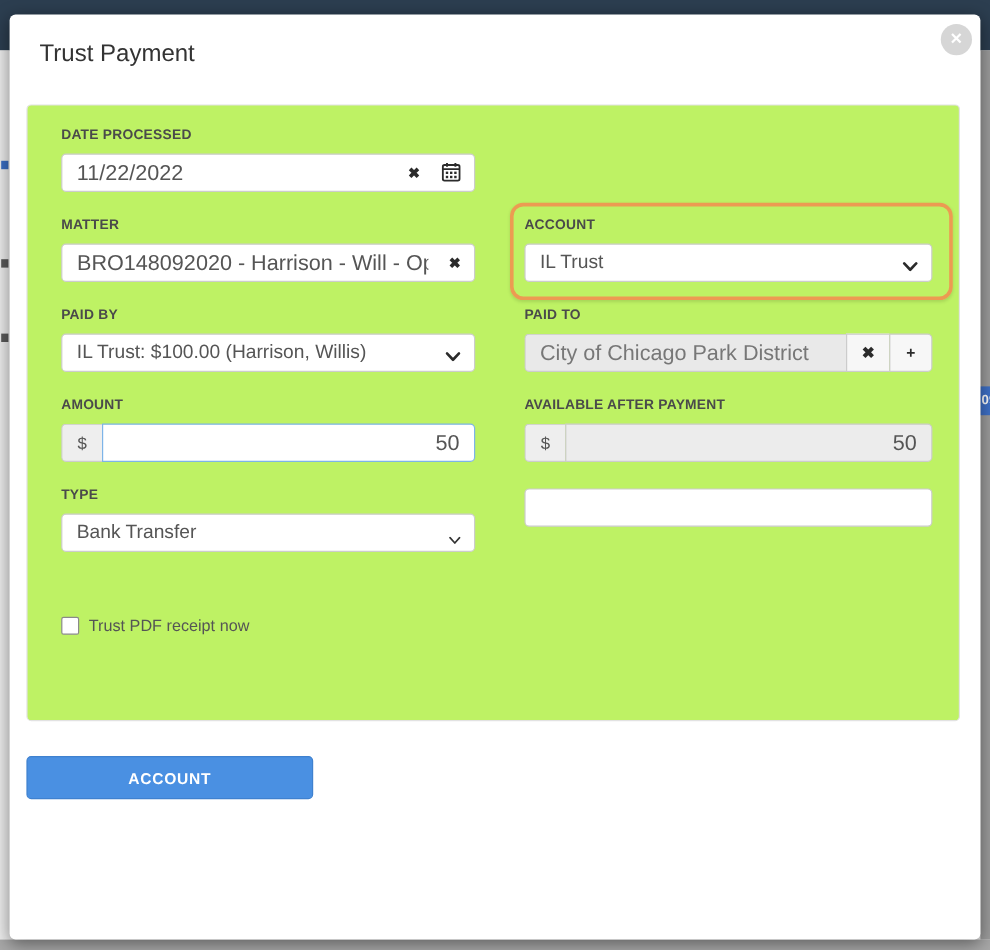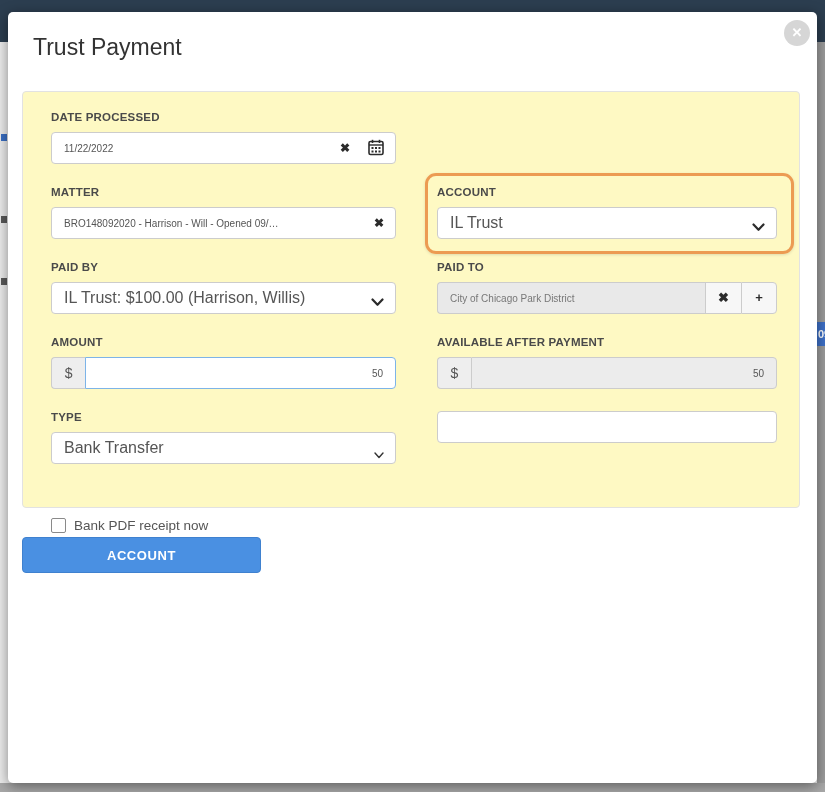--- a/index.html
+++ b/index.html
@@ -15,39 +15,39 @@
                    font-size:11px; font-weight:bold; line-height:24px; overflow:hidden; padding-left:1px; }
   .bg-left-sliver { position:absolute; left:0; top:42px; width:8px; height:741px; background:#ededed; }
   .bg-frag { position:absolute; width:6px; height:7px; }
   .bg-frag.f1 { left:1px; top:92px; background:#3a6fc4; }
   .bg-frag.f2 { left:1px; top:174px; background:#5a5a5a; }
   .bg-frag.f3 { left:1px; top:236px; background:#5a5a5a; }
 
   
   .modal { position:absolute; left:8px; top:12px; width:809px; height:771px; background:#fff;
            border-radius:5px; box-shadow:0 3px 14px rgba(0,0,0,0.45); }
-  .modal-title { margin:22px 0 0 25px; font-size:23px; color:#333; font-weight:400; }
+  .modal-title { margin:22px 0 0 25px; font-size:20px; color:#333; font-weight:400; }
   .close-btn { position:absolute; top:8px; right:7px; width:26px; height:26px; border-radius:50%;
                background:#d6d6d6; color:#fff; font-size:13px; font-weight:bold; text-align:center;
                line-height:26px; cursor:pointer; user-select:none; }
 
   
-  .panel { margin:30px 0 0 14px; width:778px; height:417px; background:#fef9c3;
+  .panel { margin:30px 0 0 14px; width:778px; height:514px; background:#bef264;
            border:1px solid #e2e2e2; border-radius:4px; padding:19px 22px 0 28px; }
 
   .row { display:flex; }
   .col-l { width:346px; margin-right:41px; }
   .col-r { width:341px; }
   .field { margin-bottom:22px; }
   .field-label { display:block; font-size:11.5px; line-height:13px; color:#4a4a4a; font-weight:600;
                  letter-spacing:.2px; margin-bottom:8px; text-transform:uppercase; }
 
   .ctl { position:relative; height:32px; }
   .txt { width:100%; height:32px; border:1px solid #ccc; border-radius:4px; background:#fff;
-         font-family:"Liberation Sans", sans-serif; font-size:10px; color:#555; padding:0 12px; outline:none; }
+         font-family:"Liberation Sans", sans-serif; font-size:18px; color:#555; padding:0 12px; outline:none; }
   .txt.with-icons { padding-right:80px; }
   .txt.with-x { padding-right:38px; }
   .icon-in { position:absolute; top:0; height:32px; line-height:32px; color:#2b2b2b; cursor:pointer; }
   .x-glyph { font-size:12px; font-weight:bold; font-style:normal; }
   .date-x { right:46px; }
   .date-cal { right:12px; top:7px; height:18px; line-height:0; }
   .matter-x { right:12px; }
 
   
   .selbox { display:flex; align-items:center; height:32px; border:1px solid #ccc; border-radius:4px;
@@ -232,21 +232,21 @@
         <div class="col-r">
           <div class="field">
             <input class="txt" value="" style="">
           </div>
         </div>
       </div>
 
 
       <div class="check-row">
         <span class="checkbox"></span>
-        <span class="check-label">Bank PDF receipt now</span>
+        <span class="check-label">Trust PDF receipt now</span>
       </div>
 
     </div>
 
     <button class="process-btn">ACCOUNT</button>
 
   </div>
 </div>
 
 </body></html>

